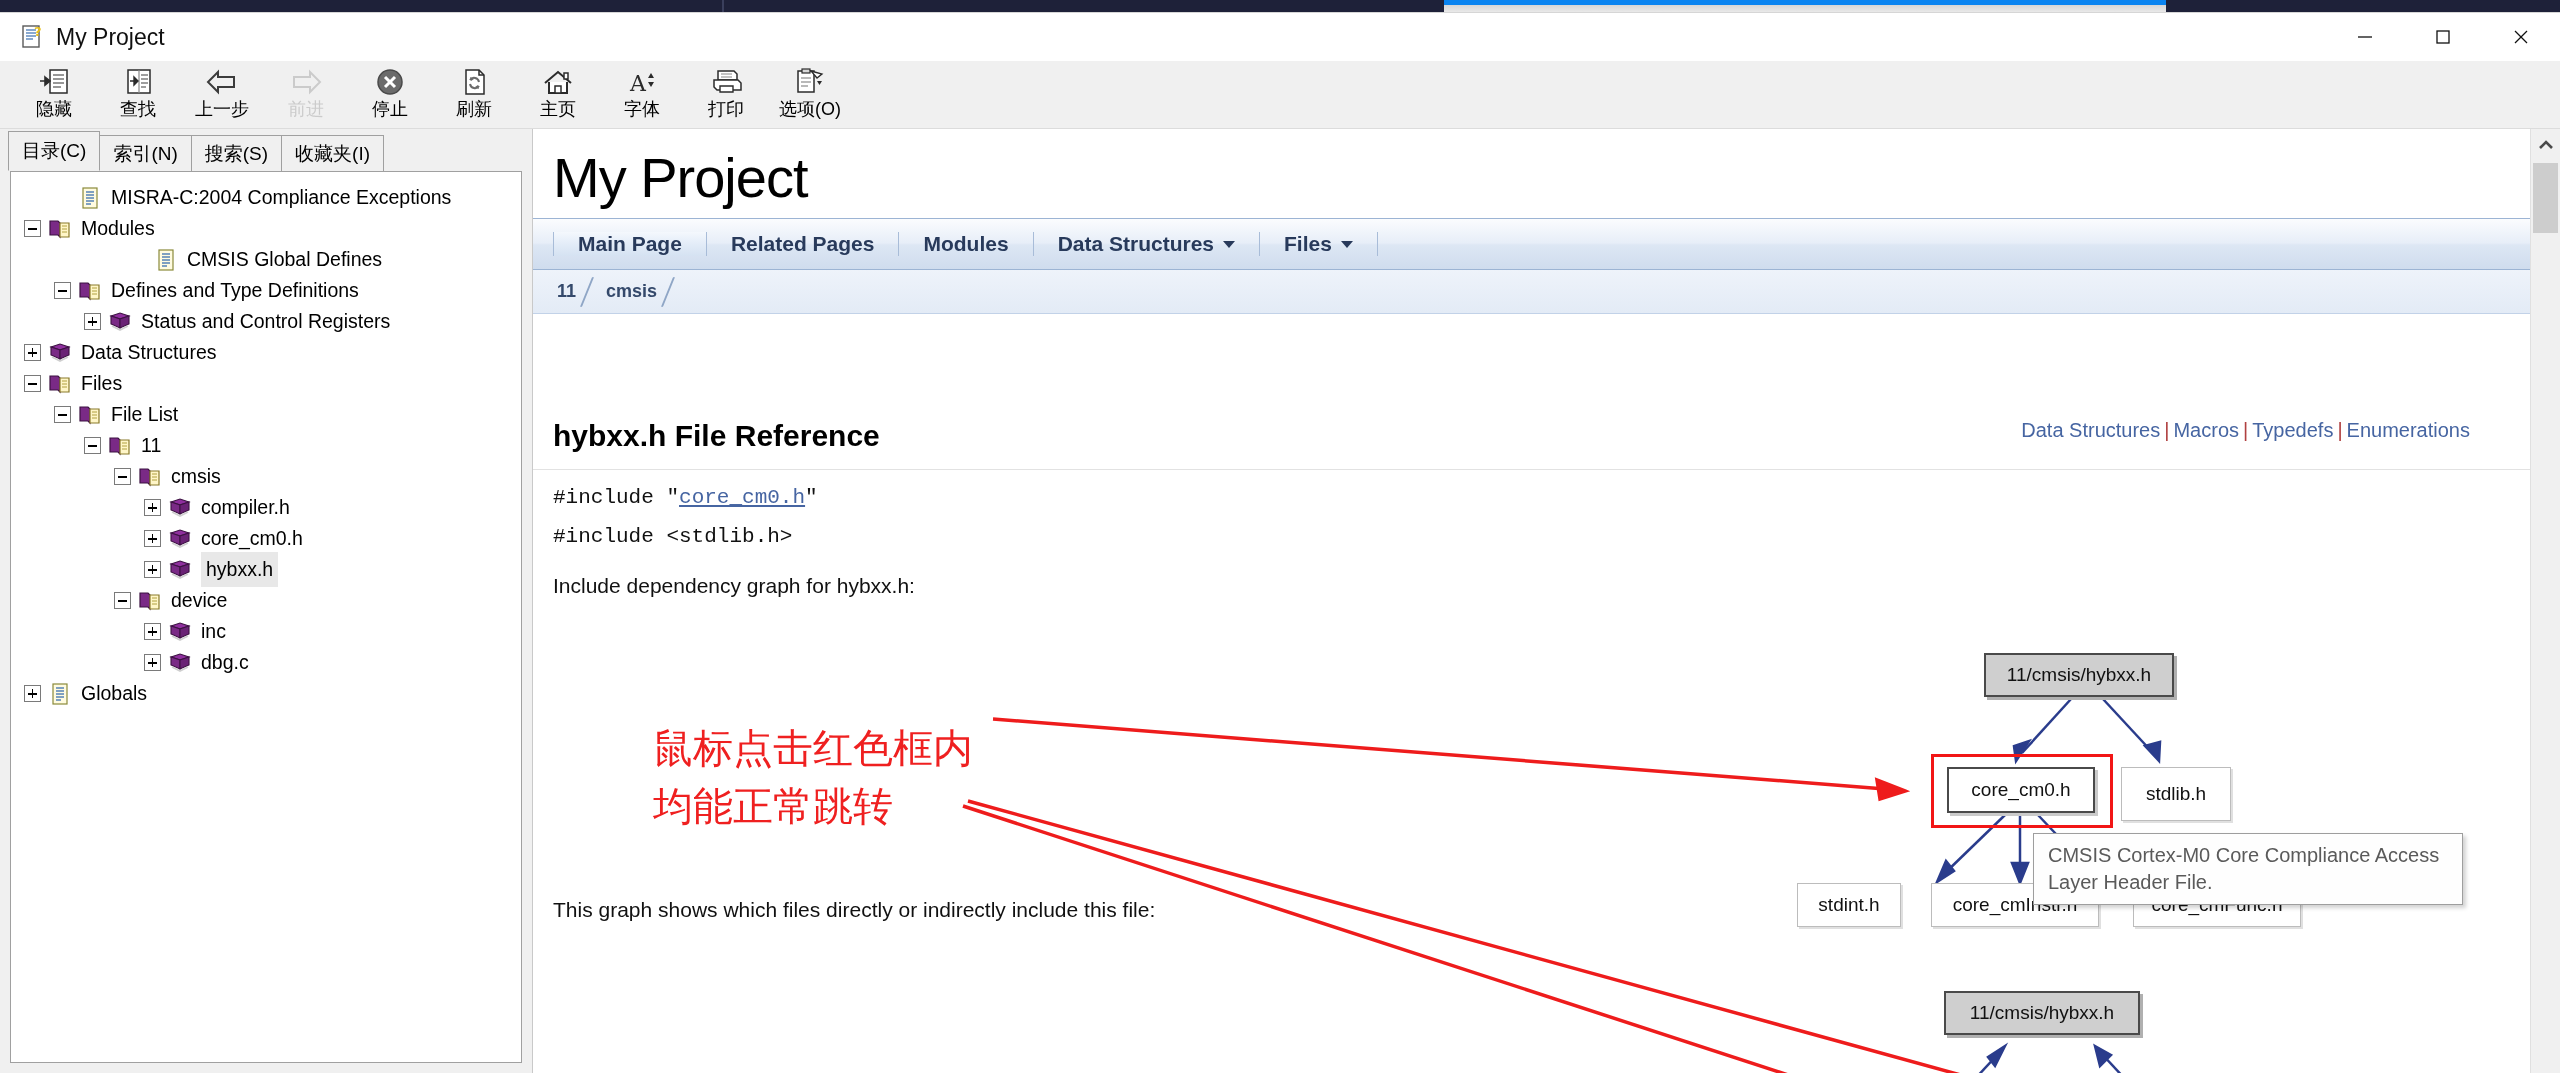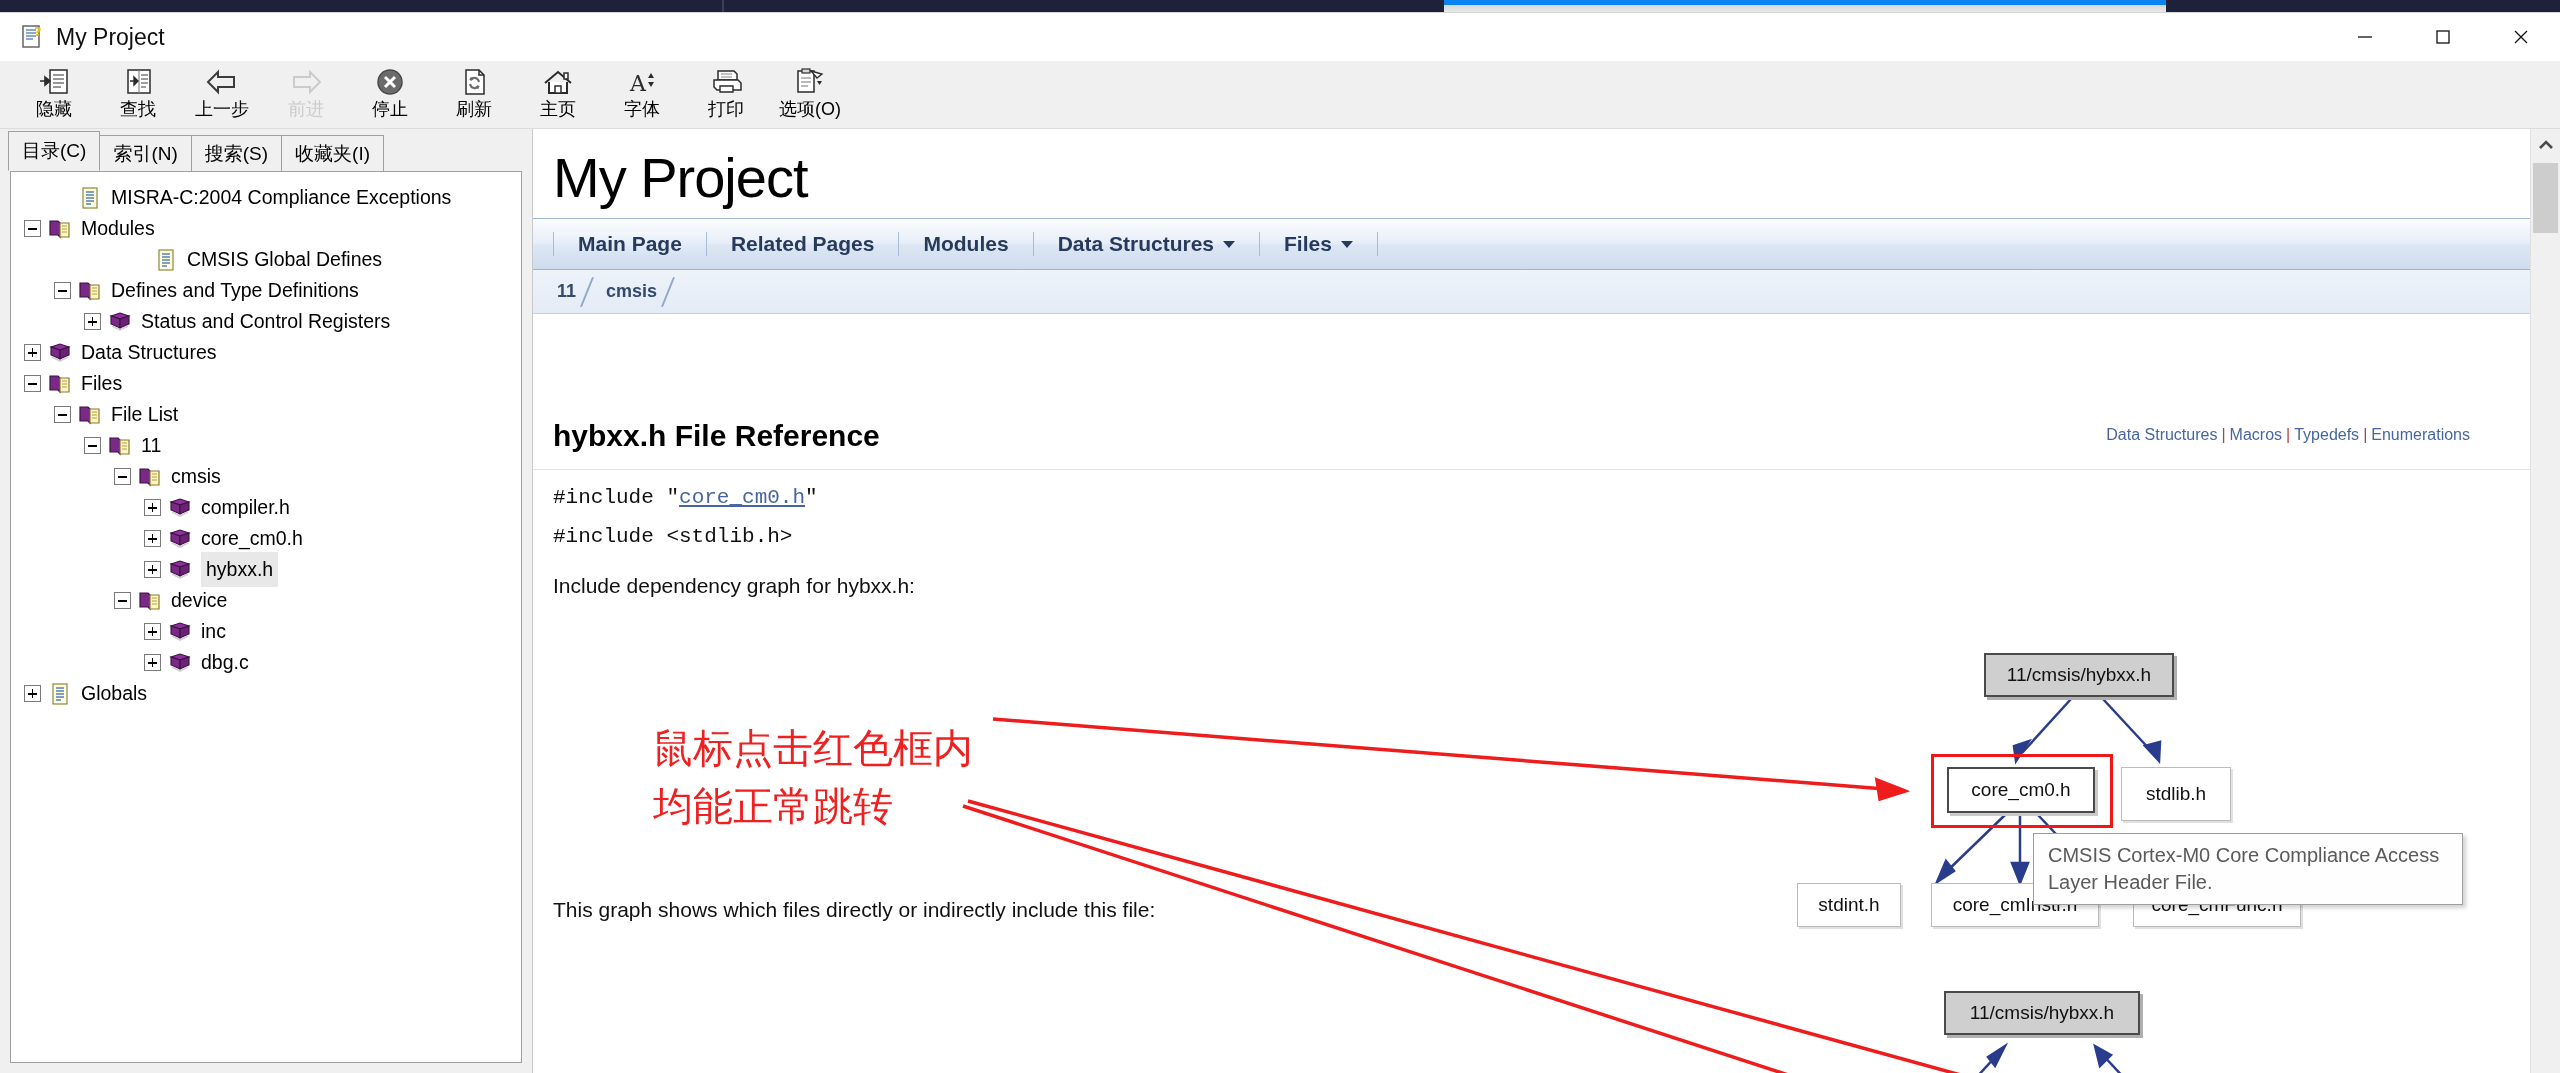--- a/index.html
+++ b/index.html
@@ -76,21 +76,21 @@
 
   
   #crumb-bar { height:44px; background:linear-gradient(to bottom,#eef3fa 0%,#e3ebf6 100%);
       border-bottom:1px solid #c2d2e8; display:flex; align-items:center; padding-left:20px; }
   .crumb { font-size:18px; font-weight:bold; color:#34496b; padding:0 4px; }
   .crumb-sep { width:22px; height:34px; position:relative; }
   .crumb-sep:after { content:""; position:absolute; left:6px; top:2px; width:2px; height:30px;
       background:#8fa6c6; transform:skewX(-22deg); border-radius:2px; }
 
   
-  #jump-links { position:absolute; right:60px; top:25px; font-size:16px; color:#4665a2; white-space:nowrap; }
+  #jump-links { position:absolute; right:60px; top:18px; font-size:20px; color:#4665a2; white-space:nowrap; }
   #jump-links a { color:#4665a2; text-decoration:none; }
   #jump-links .bar { color:#b04040; margin:0 4px; }
 
   #doc-scroll { position:absolute; left:0; right:30px; top:272px; bottom:0; }
   #page-heading { font-size:30px; font-weight:bold; color:#000; padding:18px 0 16px 20px;
       border-bottom:1px solid #e2e2e2; }
   .code-line { font-family:"Liberation Mono",monospace; font-size:21px; color:#111; padding-left:20px;
       margin-top:16px; }
   .code-line:first-of-type { margin-top:22px; }
   .code-line a { color:#4665a2; text-decoration:underline; }

